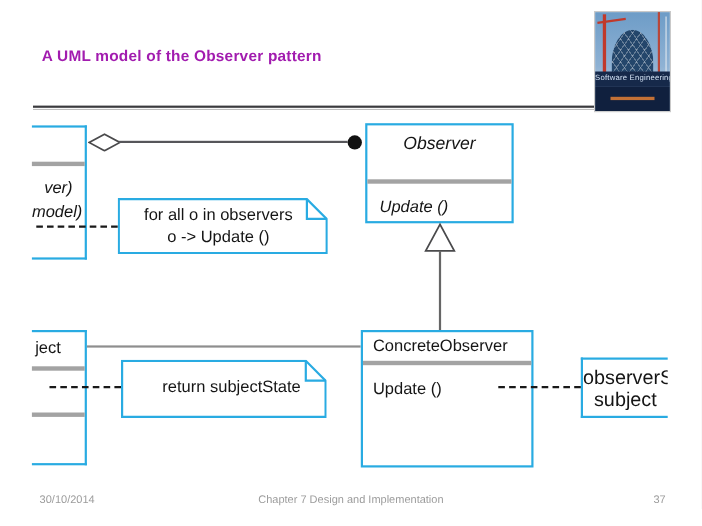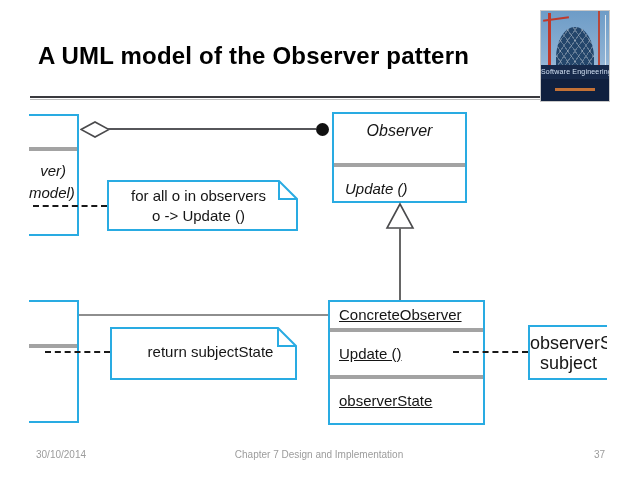--- a/index.html
+++ b/index.html
@@ -4,21 +4,21 @@
 <style>
   html,body{margin:0;padding:0;background:#e9e9e9;}
   .slide{
     position:relative;width:638px;height:478px;background:#ffffff;
     font-family:"Liberation Sans","DejaVu Sans",sans-serif;overflow:hidden;
     margin:0 auto;
   }
   .abs{position:absolute;}
   
   .slide-title{
-    left:38px;top:42px;font-size:24px;font-weight:bold;color:#000000;
+    left:38px;top:42px;font-size:14px;font-weight:bold;color:#a21caf;
     letter-spacing:.2px;white-space:nowrap;
   }
   .title-rule-dark{left:30px;top:96px;width:578px;height:2px;background:#3a3a3e;}
   .title-rule-light{left:30px;top:99px;width:578px;height:1px;background:#bdbdbd;}
   
   .logo{left:540px;top:10px;width:68px;height:90px;border:1px solid #c9c9c9;
         background:linear-gradient(180deg,#6d9cc7 0%,#8fb2d4 55%,#a9c2da 70%);overflow:hidden;}
   .logo .building{
     position:absolute;left:15px;top:16px;width:38px;height:50px;background:#24466b;
     border-radius:50% 50% 6% 6% / 62% 62% 4% 4%;
@@ -48,21 +48,21 @@
   
   .observer-box{left:332px;top:112px;width:135px;height:91px;}
   .observer-box .c1{height:49px;text-align:center;font-size:16px;line-height:33px;}
   .observer-box .c2{height:54px;padding:13px 0 0 11px;font-size:15px;}
   
   .csubject-box{left:29px;top:300px;width:50px;height:123px;}
   .csubject-box .c1{height:31px;font-size:15px;line-height:30px;padding-left:3px;}
   .csubject-box .c2{height:42px;}
   .csubject-box .c3{height:46px;}
   
-  .cobserver-box{left:328px;top:300px;width:157px;height:125px;text-decoration:underline;}
+  .cobserver-box{left:328px;top:300px;width:157px;height:125px;}
   .cobserver-box .c1{height:26px;font-size:15px;line-height:26px;padding-left:9px;}
   .cobserver-box .c2{height:47px;font-size:15px;padding:13px 0 0 9px;}
   .cobserver-box .c3{height:48px;font-size:15px;padding:13px 0 0 9px;}
   
   .ostate-box{left:528px;top:325px;width:79px;height:55px;text-align:center;
               font-size:18px;line-height:20px;padding-top:6px;white-space:nowrap;overflow:hidden;}
   
   .note{color:#151515;}
   .note svg{position:absolute;left:0;top:0;}
   .note .note-text{position:relative;text-align:center;font-size:15px;}
@@ -126,28 +126,28 @@
   </div>
 
   <svg class="abs" style="left:385px;top:202px;" width="30" height="28">
     <polygon points="15,2 2,26 28,26" fill="#ffffff" stroke="#4a4a4c" stroke-width="1.6"></polygon>
   </svg>
   <div class="abs inherit-line"></div>
 
   <div class="abs gray-line"></div>
 
   <div class="abs uml-box clip-left csubject-box">
+    <div class="comp c1">ject</div>
     <div class="comp c2"></div>
     <div class="comp c3"></div>
   </div>
 
   <div class="abs uml-box cobserver-box">
     <div class="comp c1">ConcreteObserver</div>
     <div class="comp c2">Update ()</div>
-    <div class="comp c3">observerState</div>
   </div>
 
   <div class="abs uml-box clip-right ostate-box">
     <div>observerS</div>
     <div>subject</div>
   </div>
 
   <div class="abs note note1">
     <svg width="191" height="51">
       <path d="M1,1 L172,1 L190,19 L190,50 L1,50 Z" fill="#ffffff" stroke="#29abe2" stroke-width="2"></path>

